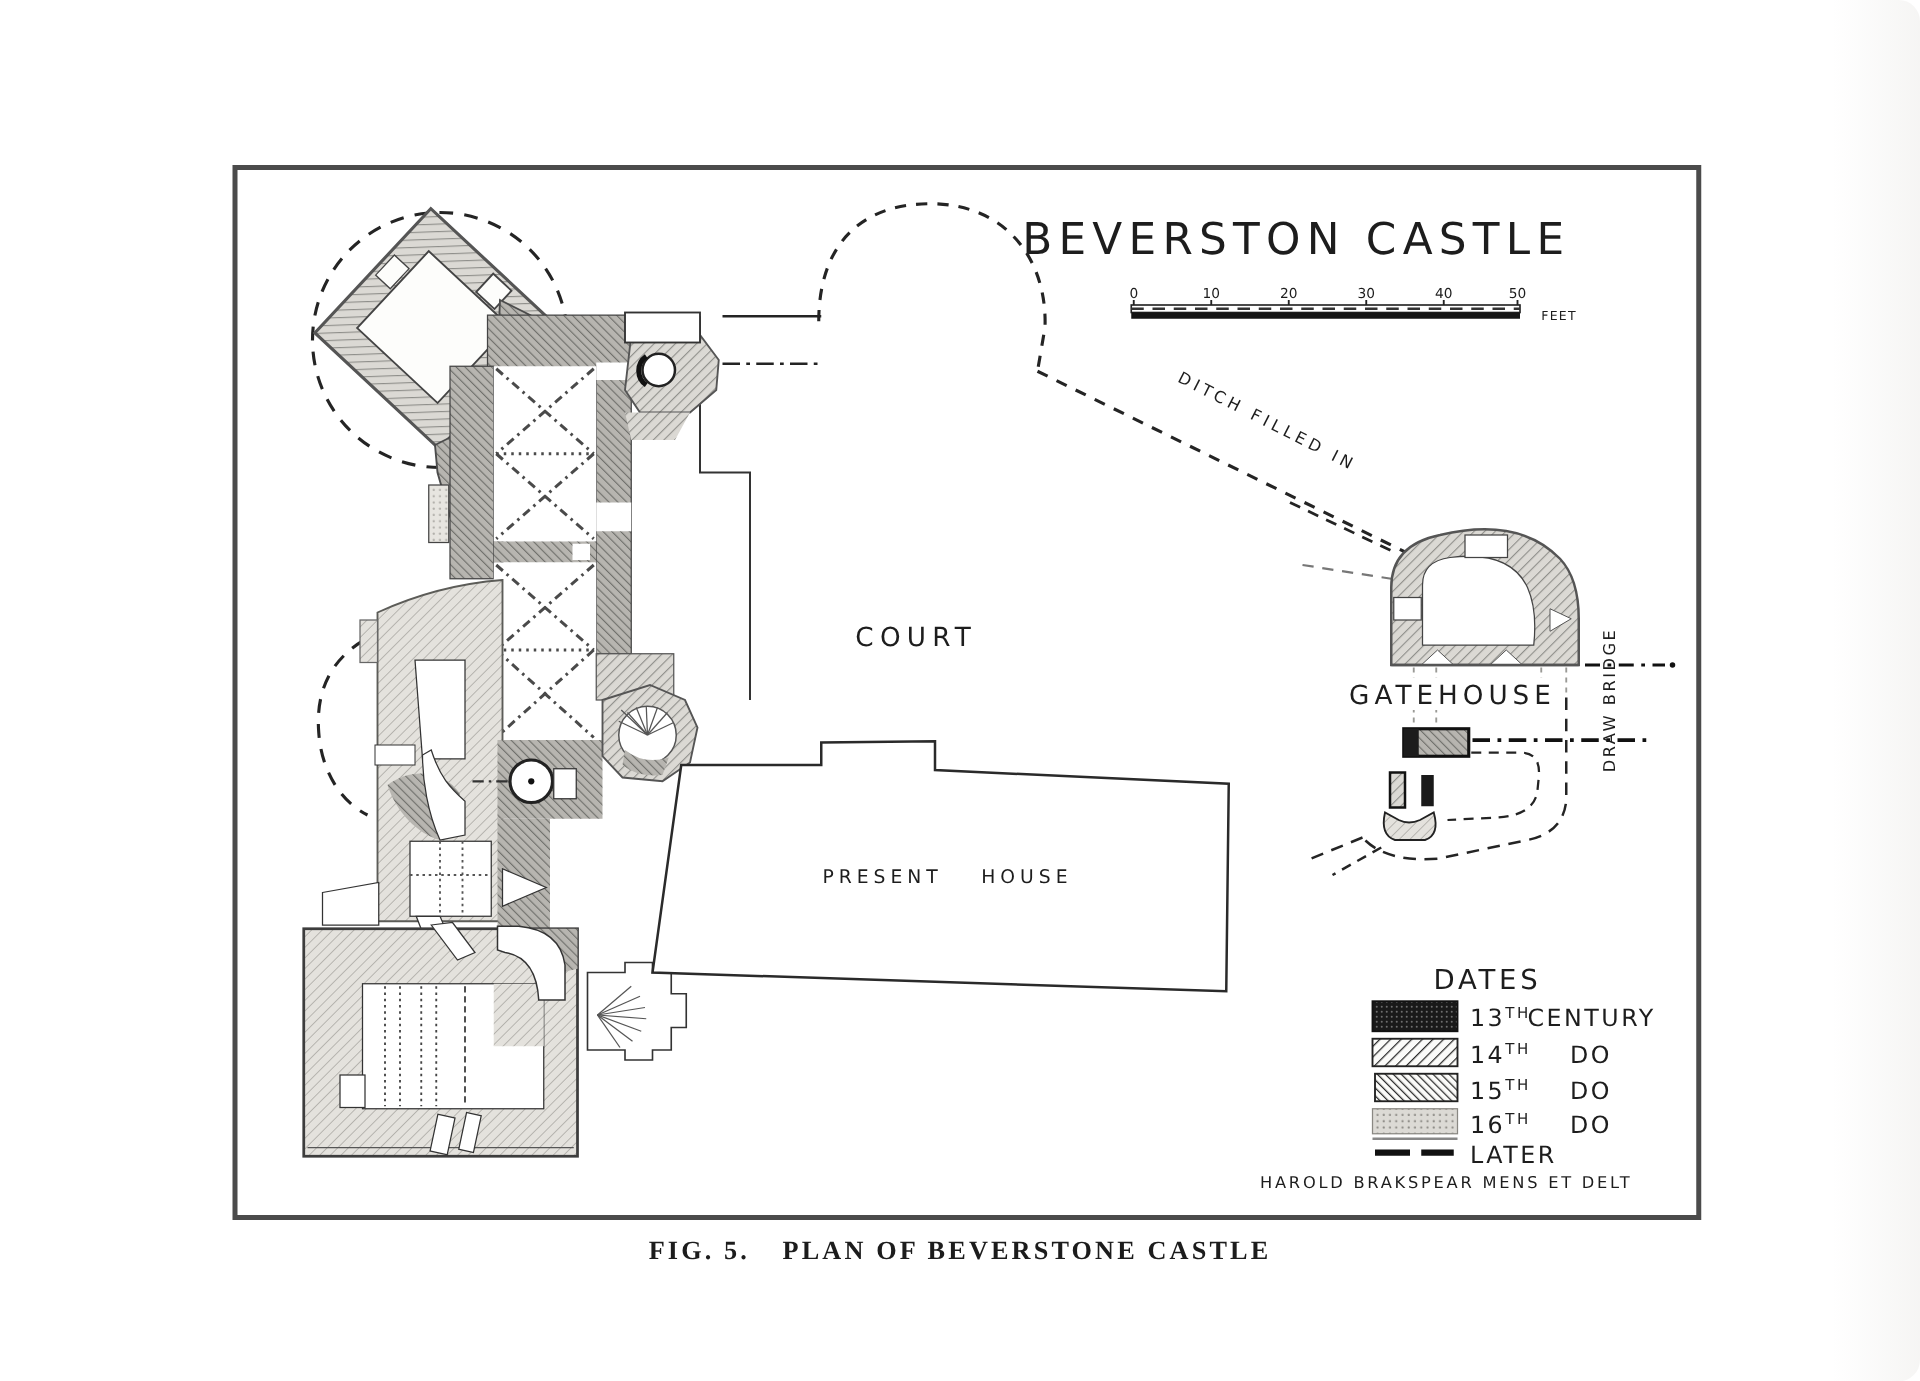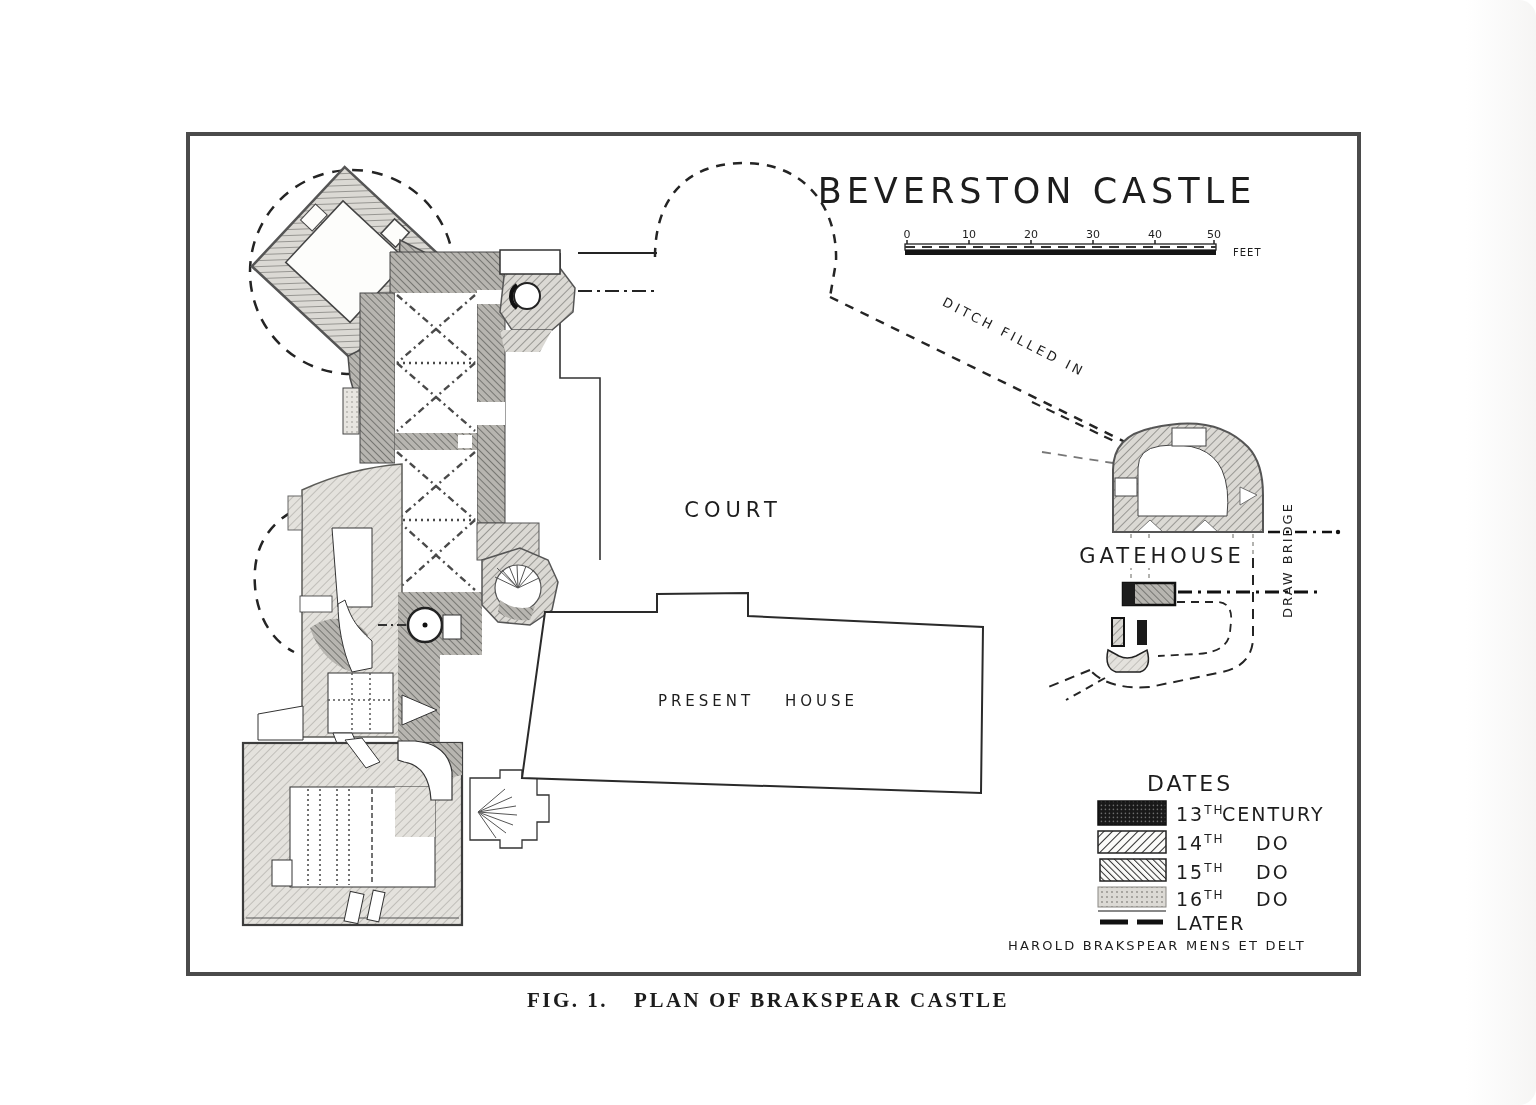--- a/index.html
+++ b/index.html
@@ -284,15 +284,15 @@
       </g>
       <text x="1176" y="930" font-size="19" letter-spacing="2">LATER</text>
     </g>
 
     <text x="1008" y="950" font-size="13" letter-spacing="2.2">HAROLD BRAKSPEAR</text>
     <text x="1186" y="950" font-size="13" letter-spacing="2.2">MENS ET DELT</text>
   </svg>
 
   
   <div class="caption">
-    <span>FIG. 1.</span><span class="gap"></span><span>PLAN OF BRAKSPEAR CASTLE</span>
+    <span>FIG. 5.</span><span class="gap"></span><span>PLAN OF BEVERSTONE CASTLE</span>
   </div>
 </div>
 
 </body></html>

